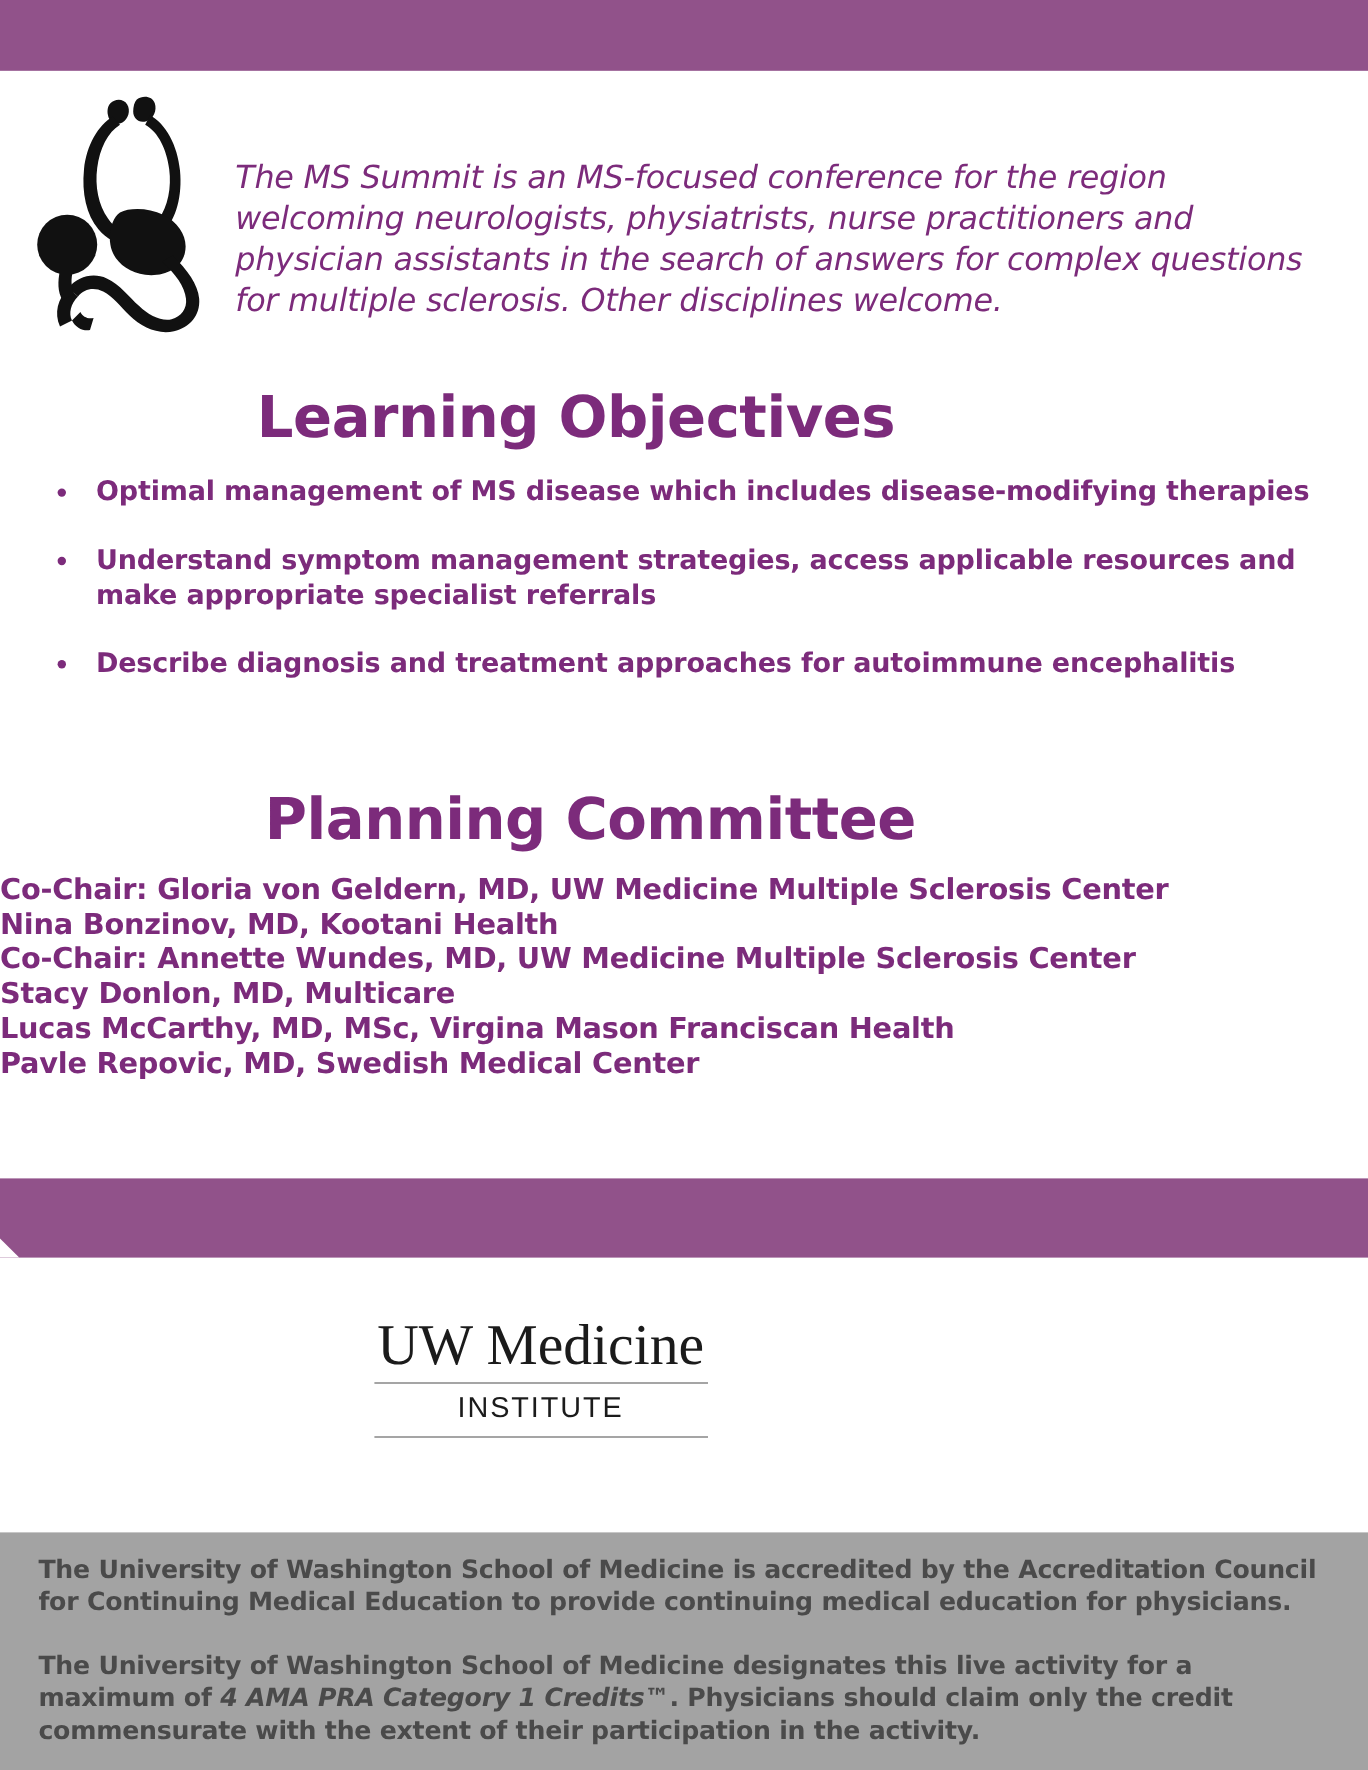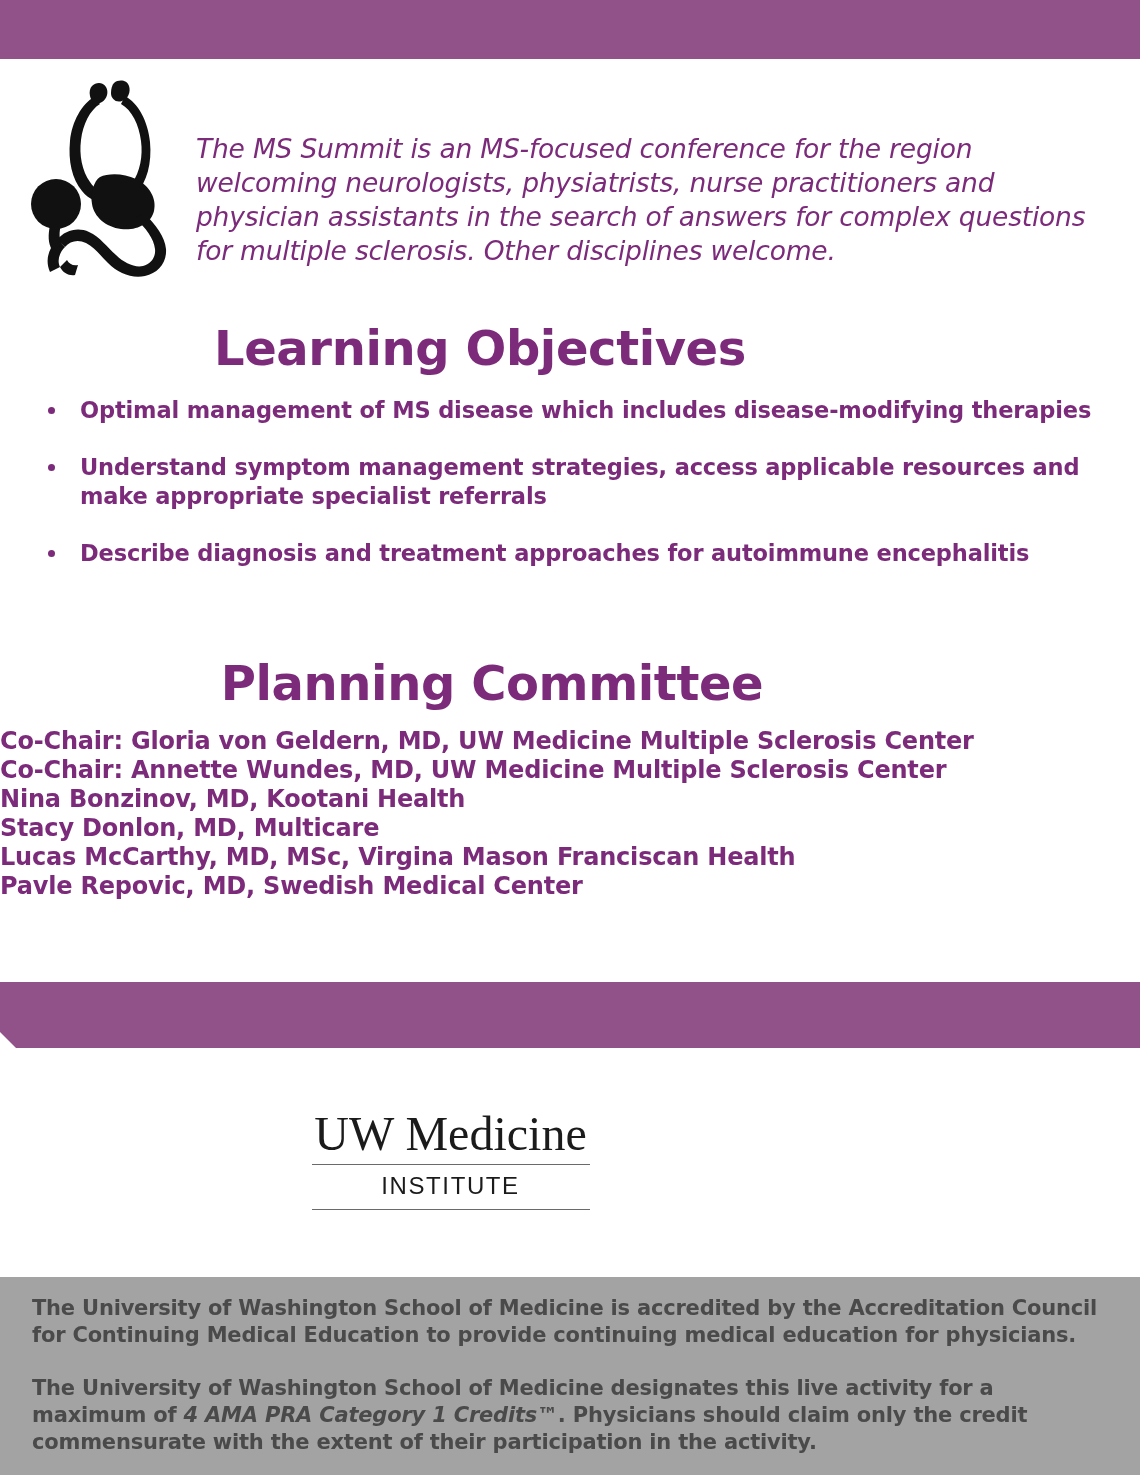--- a/index.html
+++ b/index.html
@@ -133,21 +133,20 @@
     line-height: 29px;
     letter-spacing: -0.2px;
   }
 
   
   .logo {
     position: absolute;
     left: 0; top: 1096px;
     width: 901px;
     text-align: center;
-    margin-top: 12px;
   }
   .logo-inner {
     display: inline-block;
     width: 278px;
   }
   .logo-word {
     font-family: "Liberation Serif", "DejaVu Serif", serif;
     font-size: 48px;
     line-height: 52px;
     color: #1b1b1b;
@@ -283,22 +282,22 @@
   <li class="objective-item">
     <span class="bullet-dot"></span>
     <span>Describe diagnosis and treatment approaches for autoimmune encephalitis</span>
   </li>
 </ul>
 
 <div class="section-heading" id="planning-committee-heading">Planning Committee</div>
 
 <div class="committee">
   <div class="committee-line">Co-Chair: Gloria von Geldern, MD, UW Medicine Multiple Sclerosis Center</div>
+  <div class="committee-line">Nina Bonzinov, MD, Kootani Health</div>
   <div class="committee-line">Co-Chair: Annette Wundes, MD, UW Medicine Multiple Sclerosis Center</div>
-  <div class="committee-line">Nina Bonzinov, MD, Kootani Health</div>
   <div class="committee-line">Stacy Donlon, MD, Multicare</div>
   <div class="committee-line">Lucas McCarthy, MD, MSc, Virgina Mason Franciscan Health</div>
   <div class="committee-line">Pavle Repovic, MD, Swedish Medical Center</div>
 </div>
 
 <div class="band-mid"></div>
 <div class="band-mid-notch"></div>
 
 <div class="logo">
   <div class="logo-inner">

